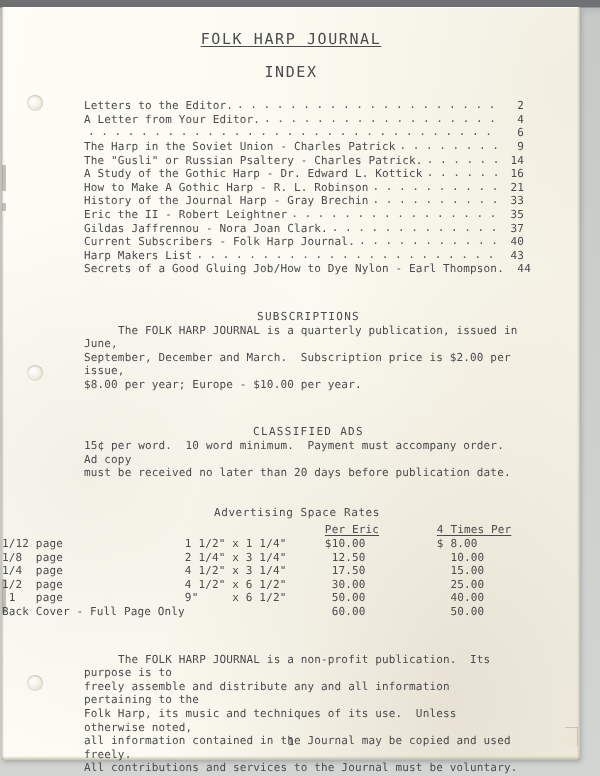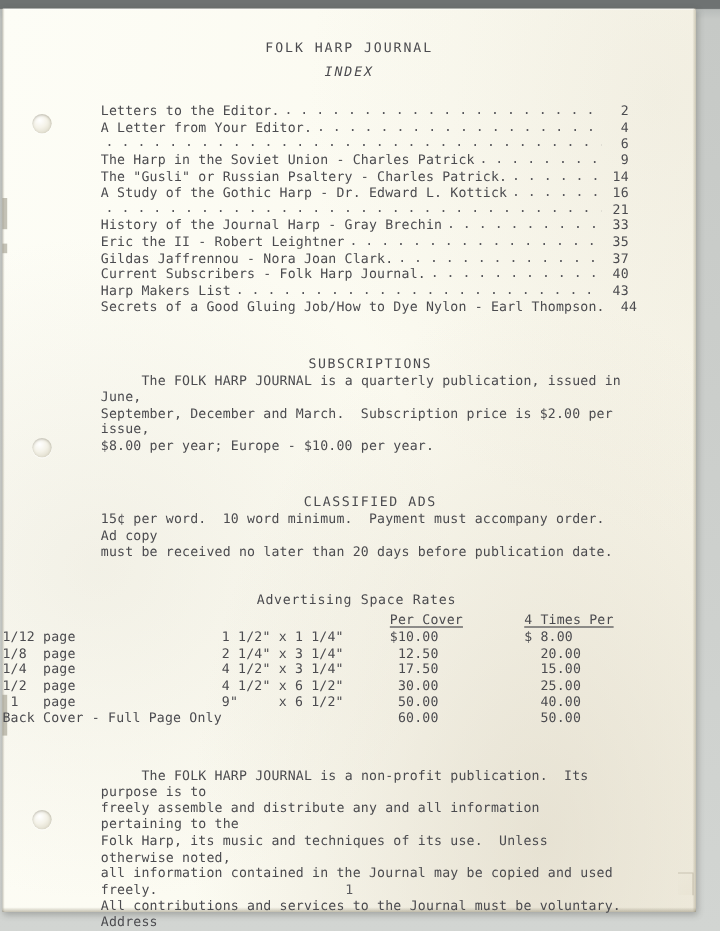--- a/index.html
+++ b/index.html
@@ -106,29 +106,29 @@
     font-family: "DejaVu Sans Mono", "Liberation Mono", monospace;
     font-size: 11px;
     line-height: 13.6px;
     letter-spacing: 0.15px;
     text-rendering: geometricPrecision;
   }
 
   .title-block { text-align: center; }
   .doc-title {
     margin-top: 26px;
-    font-size: 11px;
+    font-size: 15px;
     letter-spacing: 1.6px;
+    text-decoration: underline;
     text-underline-offset: 2px;
   }
   .doc-subtitle {
-    margin-top: 6px;
-    font-size: 11px;
+    margin-top: 19px;
+    font-size: 15px;
     letter-spacing: 1.6px;
-    font-style: italic;
   }
 
   
   .index {
     margin: 20px 0 0 0;
     padding: 0 56px 0 82px;
     list-style: none;
   }
   .index-row {
     display: flex;
@@ -252,20 +252,21 @@
           <span class="index-title">The "Gusli" or Russian Psaltery - Charles Patrick.</span>
           <span class="leader"></span>
           <span class="index-page">14</span>
         </li>
         <li class="index-row">
           <span class="index-title">A Study of the Gothic Harp - Dr. Edward L. Kottick</span>
           <span class="leader"></span>
           <span class="index-page">16</span>
         </li>
         <li class="index-row">
+          <span class="index-title">How to Make A Gothic Harp - R. L. Robinson</span>
           <span class="leader"></span>
           <span class="index-page">21</span>
         </li>
         <li class="index-row">
           <span class="index-title">History of the Journal Harp - Gray Brechin</span>
           <span class="leader"></span>
           <span class="index-page">33</span>
         </li>
         <li class="index-row">
           <span class="index-title">Eric the II - Robert Leightner</span>
@@ -307,36 +308,36 @@
 must be received no later than 20 days before publication date.</div>
     </div>
 
     <div>
       <div class="rates-title">Advertising Space Rates</div>
       <table class="rates">
         <thead>
           <tr>
             <th class="c-desc"></th>
             <th class="c-size"></th>
-            <th class="c-issue">Per Cover</th>
+            <th class="c-issue">Per Eric</th>
             <th class="c-times">4 Times Per</th>
           </tr>
         </thead>
         <tbody id="rates-body">
             <tr>
               <td class="c-desc">1/12 page</td>
               <td class="c-size">1 1/2" x 1 1/4"</td>
               <td class="c-issue">$10.00</td>
               <td class="c-times">$ 8.00</td>
             </tr>
             <tr>
               <td class="c-desc">1/8  page</td>
               <td class="c-size">2 1/4" x 3 1/4"</td>
               <td class="c-issue"> 12.50</td>
-              <td class="c-times">  20.00</td>
+              <td class="c-times">  10.00</td>
             </tr>
             <tr>
               <td class="c-desc">1/4  page</td>
               <td class="c-size">4 1/2" x 3 1/4"</td>
               <td class="c-issue"> 17.50</td>
               <td class="c-times">  15.00</td>
             </tr>
             <tr>
               <td class="c-desc">1/2  page</td>
               <td class="c-size">4 1/2" x 6 1/2"</td>

